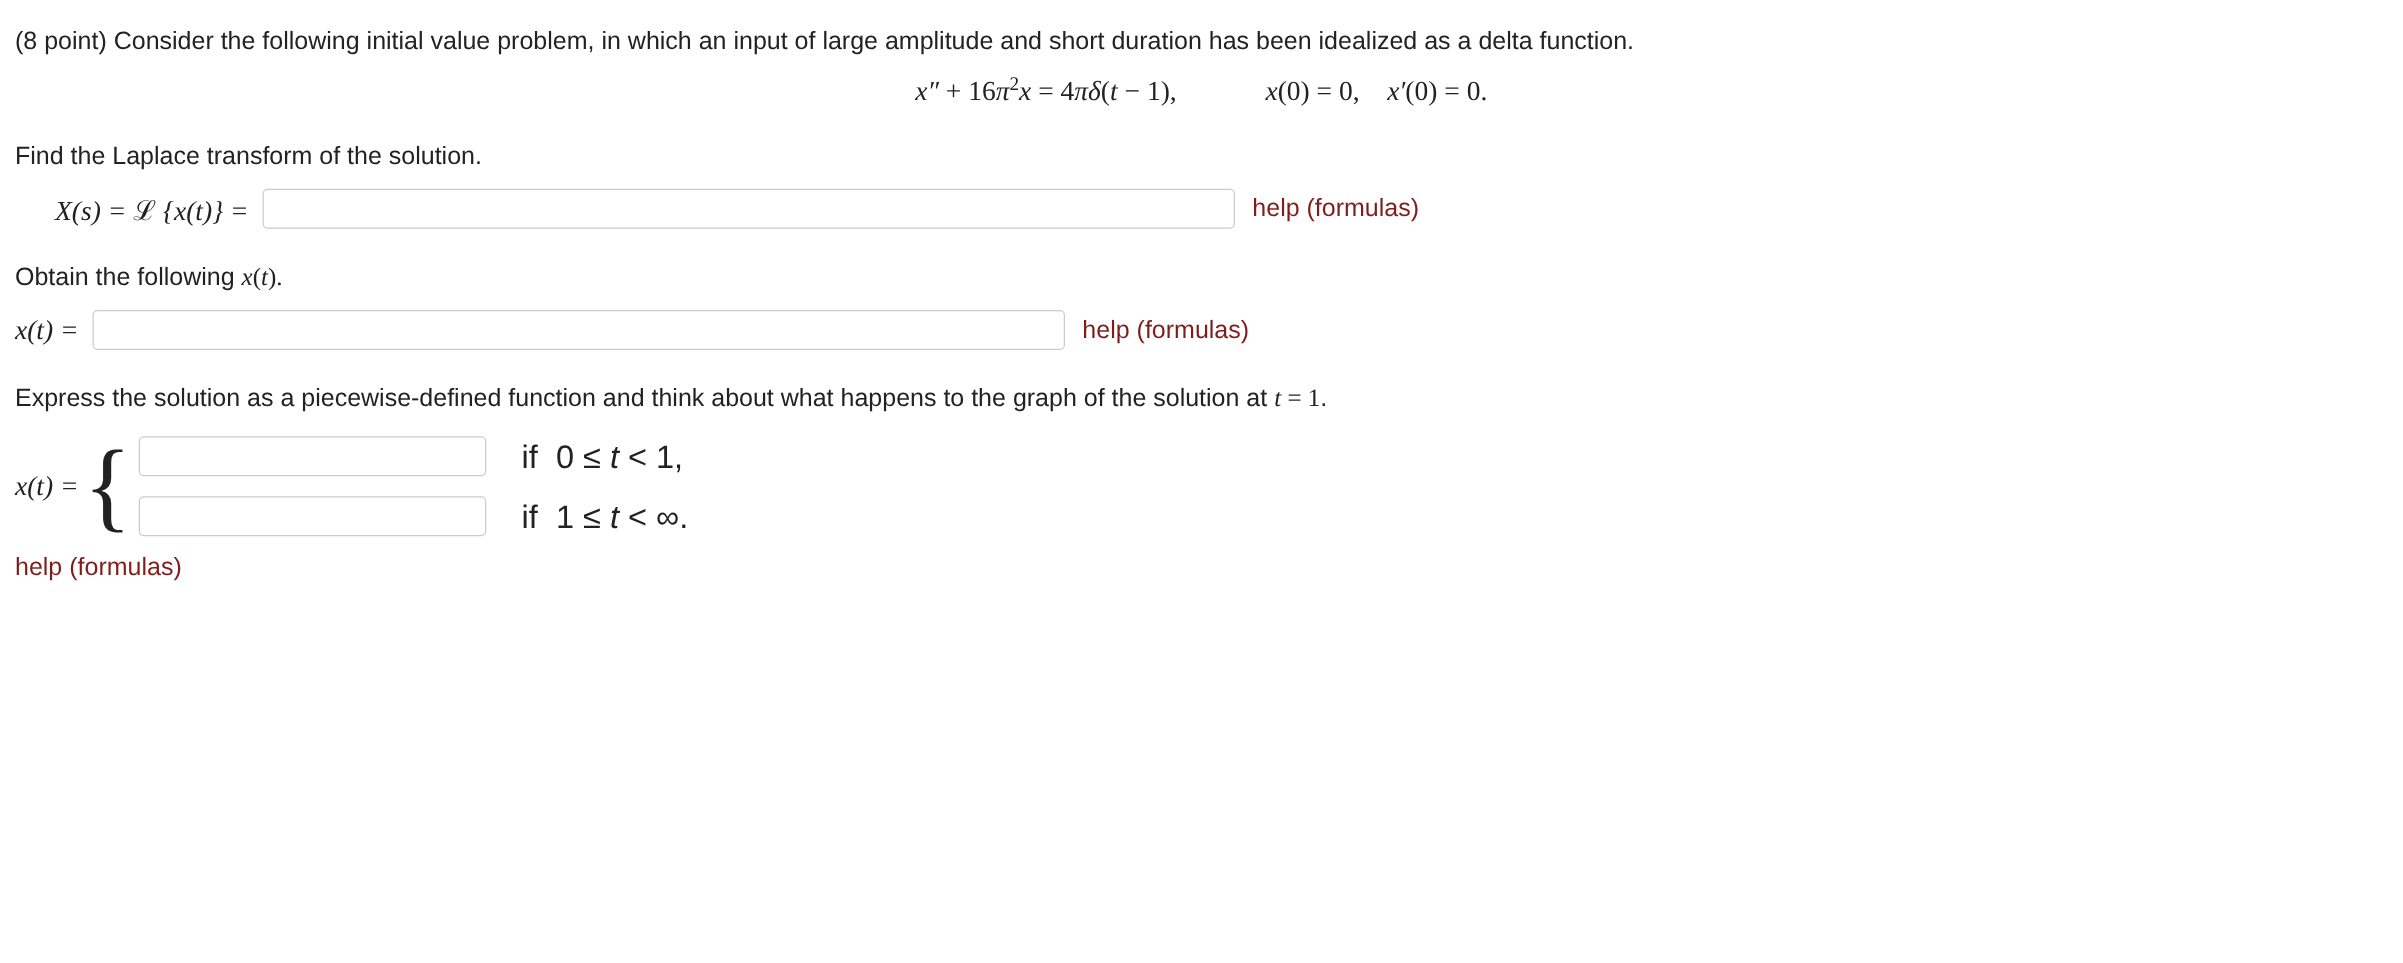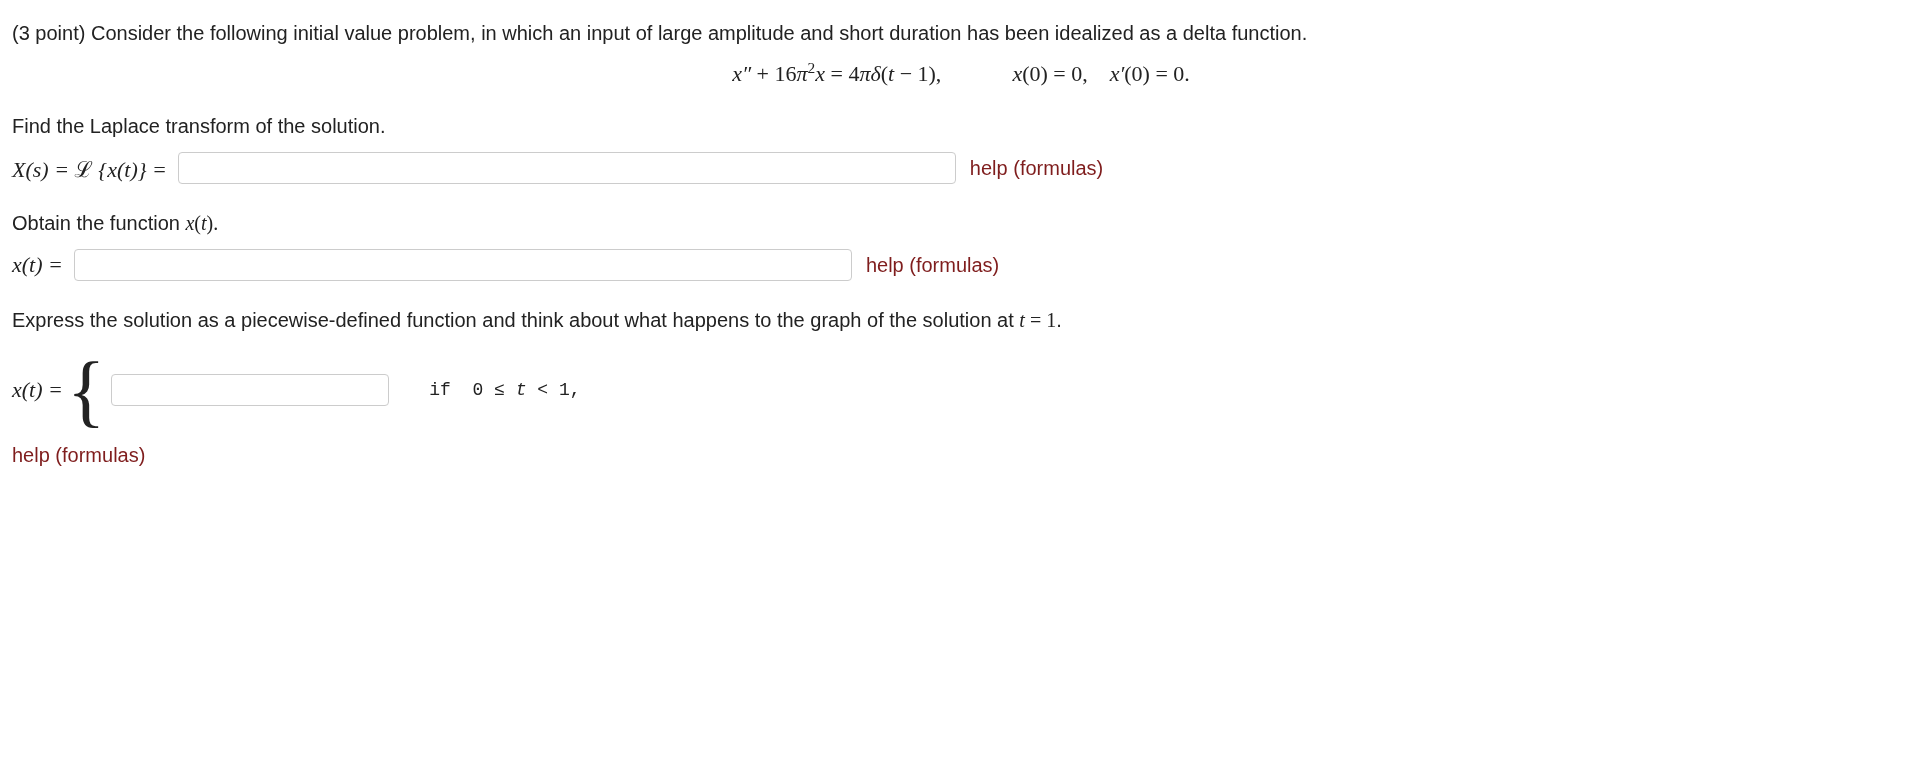--- a/index.html
+++ b/index.html
@@ -46,57 +46,57 @@
   .brace {
     font-family: "Times New Roman", Times, serif;
     font-size: 80px;
     line-height: 80px;
     margin: 0 6px 0 4px;
     font-style: normal;
   }
   .pw-rows { display: flex; flex-direction: column; gap: 16px; }
   .pw-row { display: flex; align-items: center; }
   .pw-cond {
-    font-family: Liberation Mono, monospace;
-    font-size: 18px;
-    margin-left: 40px;
+    font-family: Liberation Sans, sans-serif;
+    font-size: 26px;
+    margin-left: 28px;
   }
   sup { font-size: 0.7em; }
 </style>
 </head>
 <body>
 
 <div class="row">
-  <span>(3 point)</span>
+  <span>(8 point)</span>
   <span>Consider the following initial value problem, in which an input of large amplitude and short duration has been idealized as a delta function.</span>
 </div>
 
 <div class="eqline">
   <span class="math" style="font-style:normal;">
     <span style="font-style:italic;">x″</span> + 16<span style="font-style:italic;">π</span><sup>2</sup><span style="font-style:italic;">x</span> = 4<span style="font-style:italic;">πδ</span>(<span style="font-style:italic;">t</span> − 1),
   </span>
   <span class="gap"></span>
   <span class="math" style="font-style:normal;">
     <span style="font-style:italic;">x</span>(0) = 0,&nbsp;&nbsp;&nbsp;
     <span style="font-style:italic;">x′</span>(0) = 0.
   </span>
 </div>
 
 <div class="row">Find the Laplace transform of the solution.</div>
 
 <div class="row" style="display:flex;align-items:center;">
-  <span class="math" style="font-size:22px;">
+  <span class="math" style="font-size:22px;margin-left:32px;">
     <span style="font-style:italic;">X</span>(<span style="font-style:italic;">s</span>) = <span class="scr">ℒ</span> {<span style="font-style:italic;">x</span>(<span style="font-style:italic;">t</span>)} = &nbsp;
   </span>
   <input class="answer" style="width: 760px;" value="">
   <a href="#" class="help">help (formulas)</a>
 </div>
 
 <div class="row" style="margin-top:28px;">
-  <span>Obtain the function </span><span class="math" style="font-style:italic;">x</span><span class="math" style="font-style:normal;">(</span><span class="math" style="font-style:italic;">t</span><span class="math" style="font-style:normal;">).</span>
+  <span>Obtain the following </span><span class="math" style="font-style:italic;">x</span><span class="math" style="font-style:normal;">(</span><span class="math" style="font-style:italic;">t</span><span class="math" style="font-style:normal;">).</span>
 </div>
 
 <div class="row" style="display:flex;align-items:center;">
   <span class="math" style="font-size:22px;">
     <span style="font-style:italic;">x</span>(<span style="font-style:italic;">t</span>) = &nbsp;
   </span>
   <input class="answer" style="width: 760px;" value="">
   <a href="#" class="help">help (formulas)</a>
 </div>
 
@@ -109,18 +109,24 @@
     <span style="font-style:italic;">x</span>(<span style="font-style:italic;">t</span>) =
   </span>
   <span class="brace">{</span>
   <div class="pw-rows">
     <div class="pw-row">
       <input class="answer" style="width: 260px;" value="">
       <span class="pw-cond">
         if&nbsp; 0 ≤ <span style="font-style:italic;">t</span> &lt; 1,
       </span>
     </div>
+    <div class="pw-row">
+      <input class="answer" style="width: 260px;" value="">
+      <span class="pw-cond">
+        if&nbsp; 1 ≤ <span style="font-style:italic;">t</span> &lt; ∞.
+      </span>
+    </div>
   </div>
 </div>
 
 <div class="row">
   <a href="#" class="help" style="margin-left:0;">help (formulas)</a>
 </div>
 
 </body></html>

